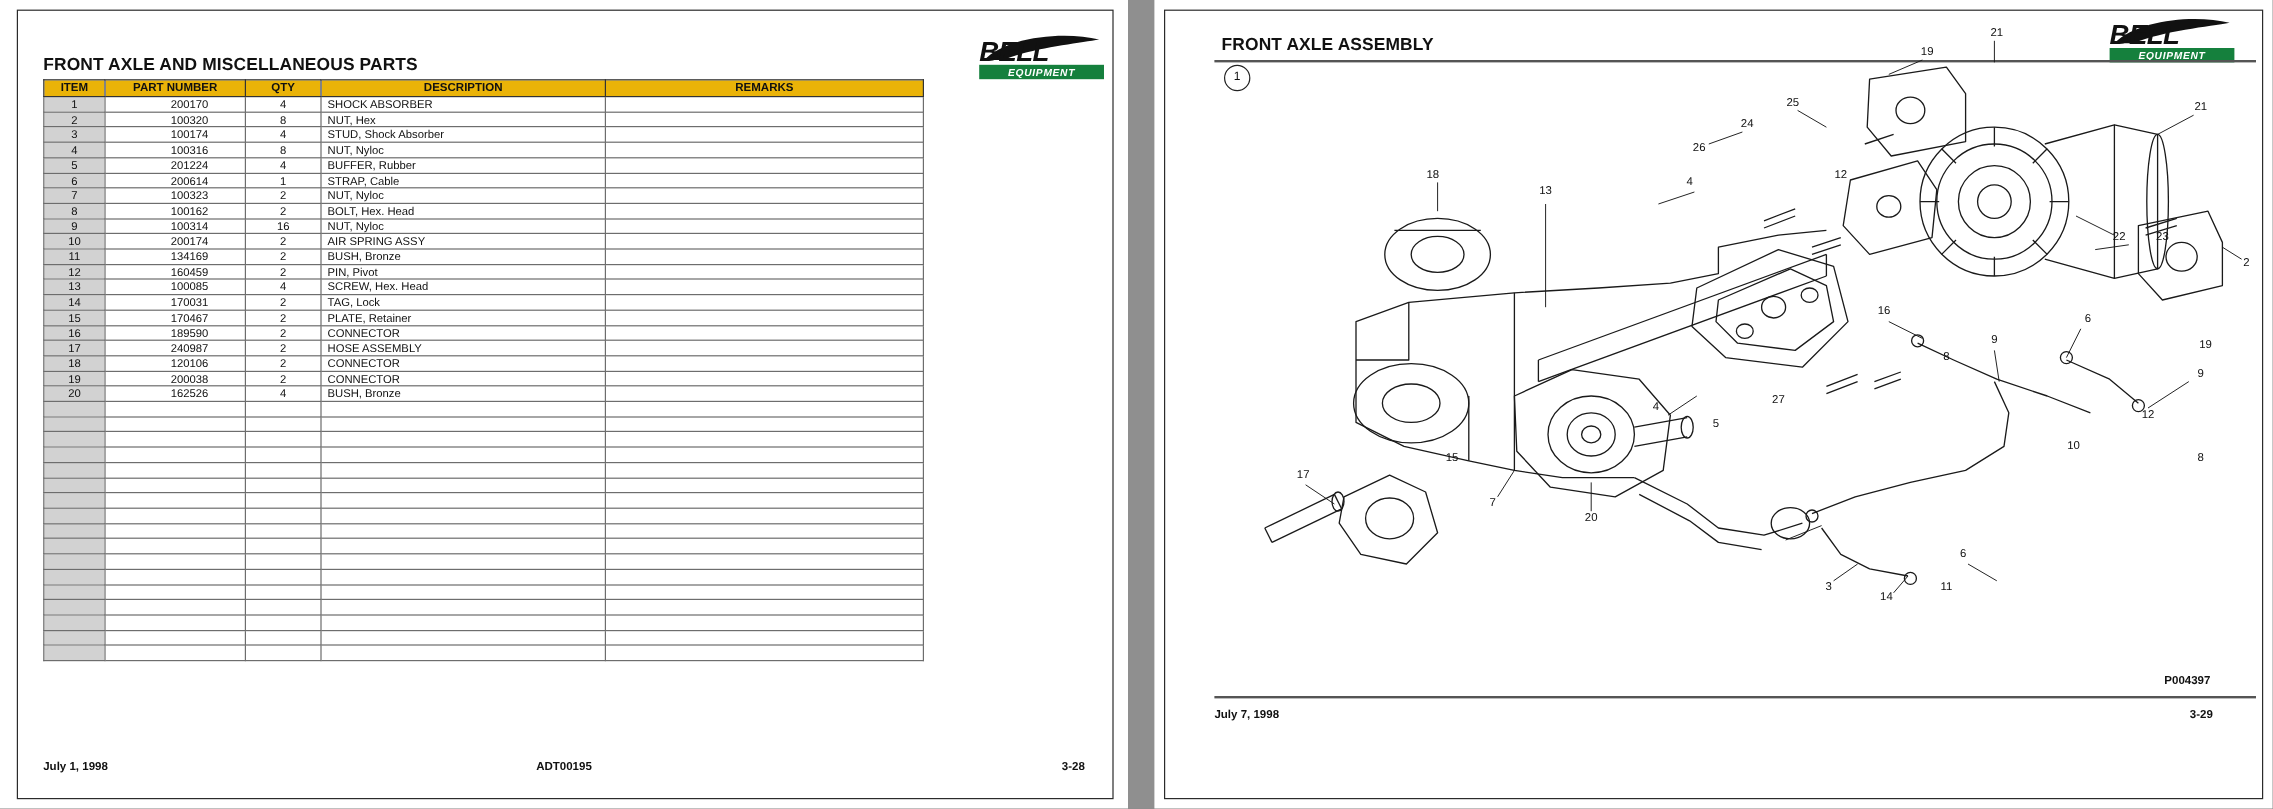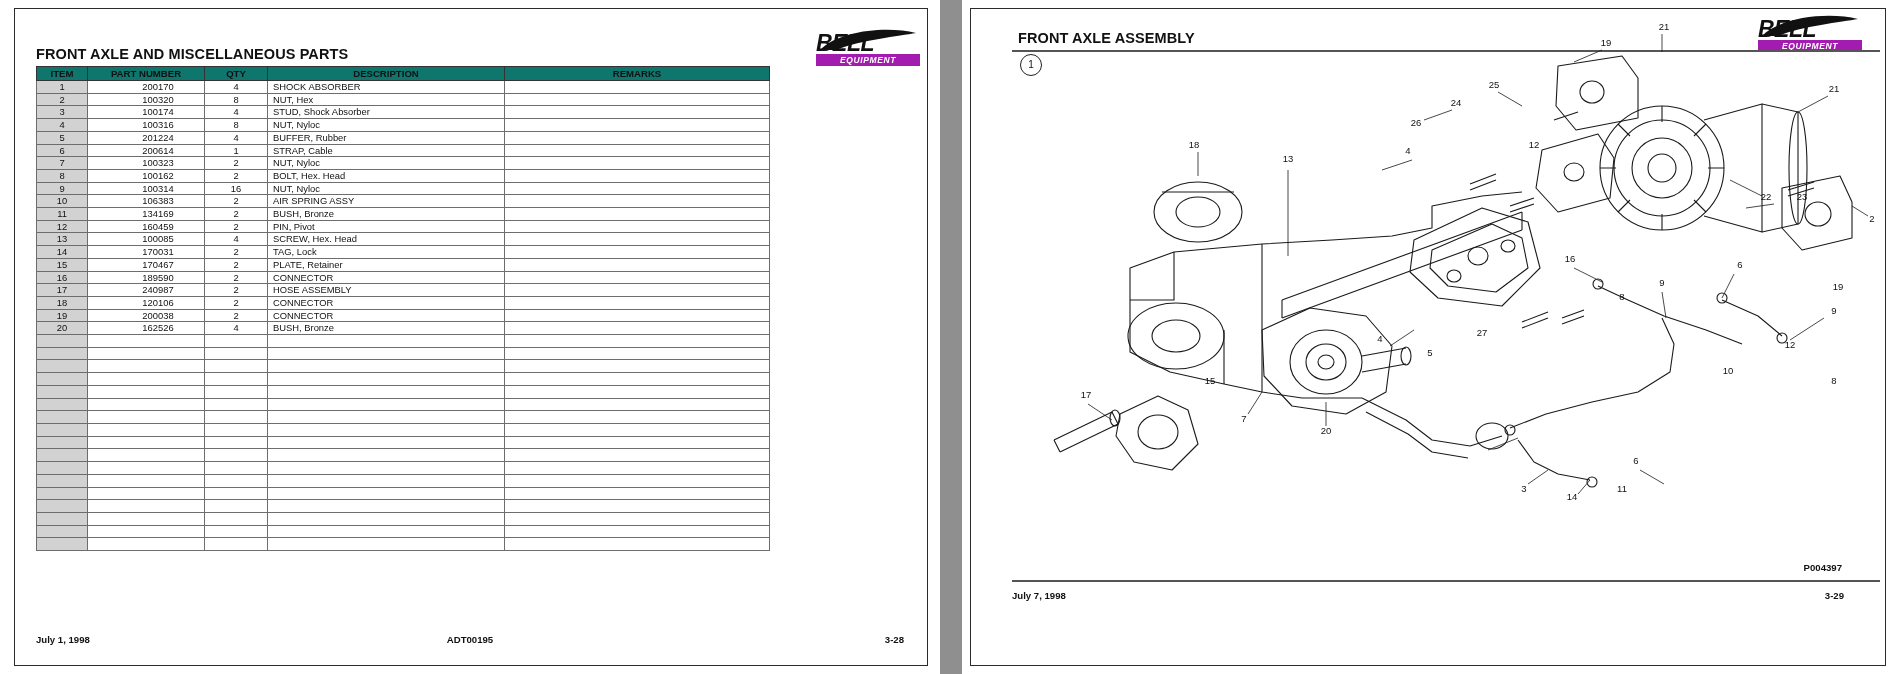--- a/index.html
+++ b/index.html
@@ -71,21 +71,21 @@
     font-style: italic;
     letter-spacing: -0.5px;
     color: #111;
     text-align: left;
     line-height: 23px;
   }
   .bell-bar {
     position: absolute;
     left: 0; top: 28px;
     width: 104px; height: 12px;
-    background: #a21caf;
+    background: #15803d;
   }
   .bell-bar span {
     display: block;
     color: #fff;
     font-size: 8.5px;
     font-weight: bold;
     font-style: italic;
     letter-spacing: 0.6px;
     line-height: 12px;
     text-align: center;
@@ -115,21 +115,21 @@
   .parts-table th,
   .parts-table td {
     border: 1px solid #6d6d6d;
     height: 11.7px;
     padding: 0 2px;
     line-height: 11.7px;
     overflow: hidden;
     white-space: nowrap;
   }
   .parts-table thead th {
-    background: #0f766e;
+    background: #eab308;
     font-size: 9.6px;
     font-weight: bold;
     text-align: center;
     height: 13px;
     line-height: 13px;
     border: 1px solid #333;
   }
   .parts-table th.th-remarks { text-align: center; }
   .col-item { width: 46px; }
   .col-part { width: 112px; }
@@ -278,21 +278,21 @@
           </tr>
           <tr>
             <td class="cell-item">9</td>
             <td class="cell-part">100314</td>
             <td class="cell-qty">16</td>
             <td class="cell-desc">NUT, Nyloc</td>
             <td class="cell-rem"></td>
           </tr>
           <tr>
             <td class="cell-item">10</td>
-            <td class="cell-part">106383</td>
+            <td class="cell-part">200174</td>
             <td class="cell-qty">2</td>
             <td class="cell-desc">AIR SPRING ASSY</td>
             <td class="cell-rem"></td>
           </tr>
           <tr>
             <td class="cell-item">11</td>
             <td class="cell-part">134169</td>
             <td class="cell-qty">2</td>
             <td class="cell-desc">BUSH, Bronze</td>
             <td class="cell-rem"></td>

